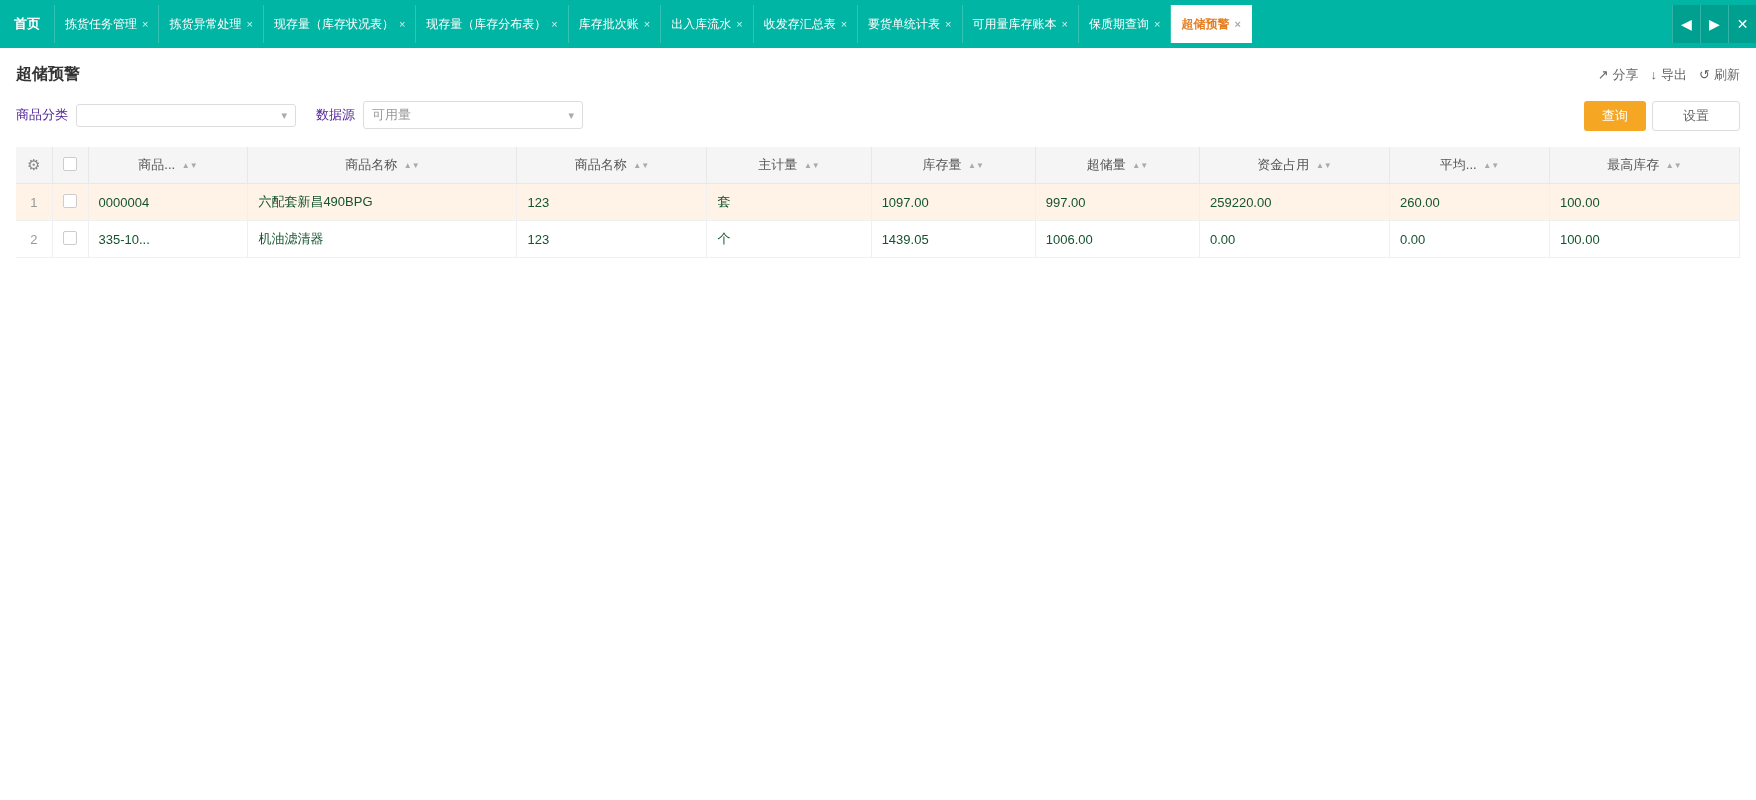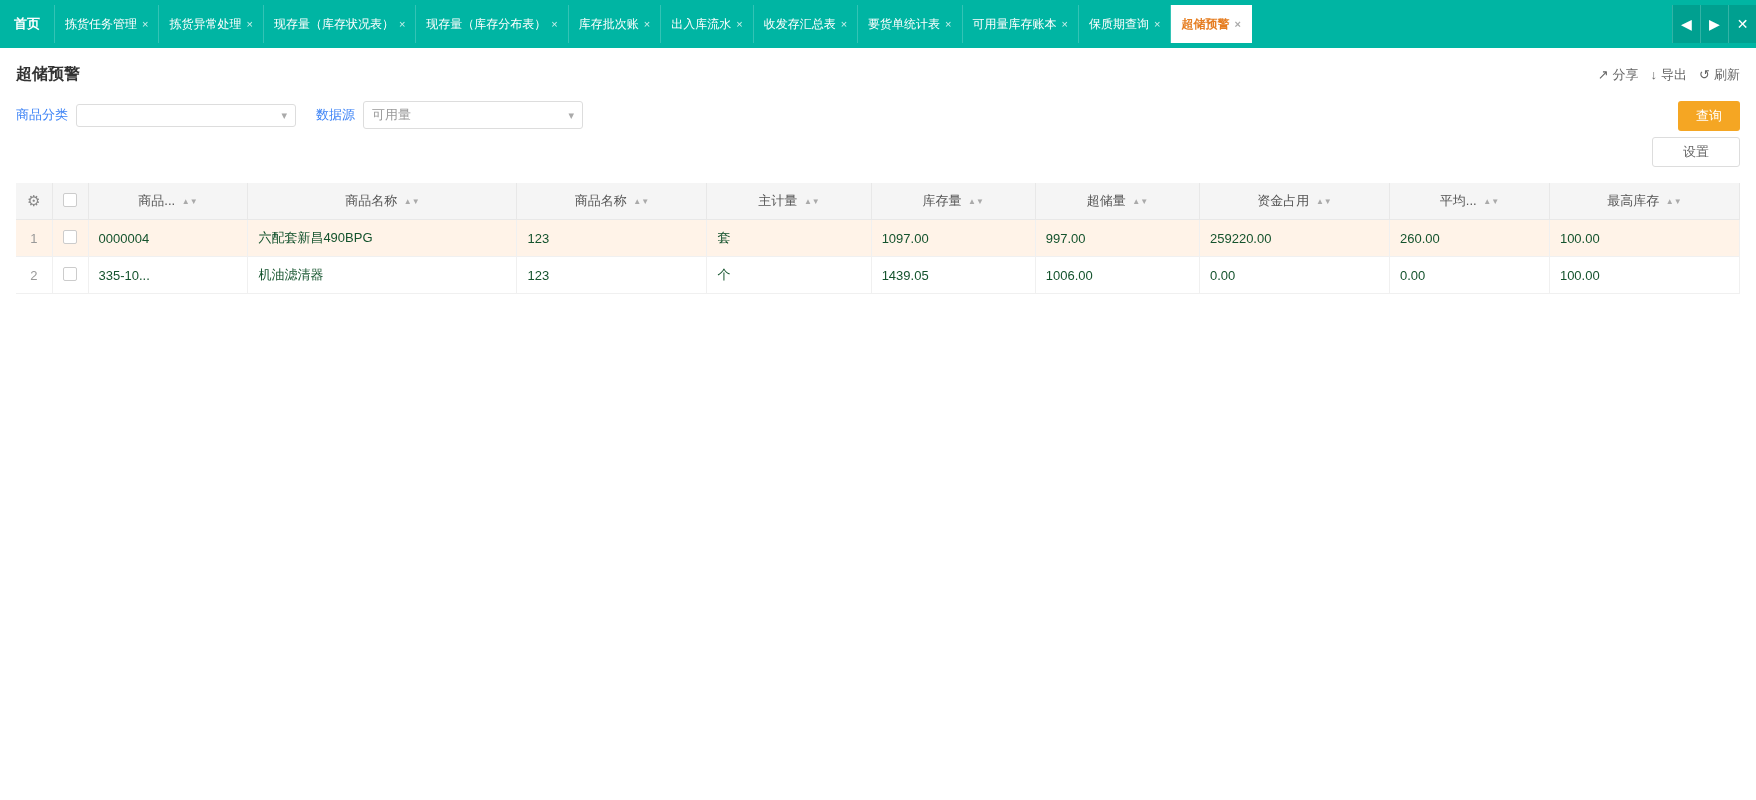--- a/index.html
+++ b/index.html
@@ -95,21 +95,21 @@
       font-size: 13px;
       cursor: pointer;
     }
     .filter-item {
       display: flex;
       align-items: center;
       gap: 8px;
     }
     .filter-label {
       font-size: 13px;
-      color: #3b82f6;
+      color: #4c1d95;
       white-space: nowrap;
     }
     .filter-select {
       display: flex;
       align-items: center;
       border: 1px solid #ddd;
       border-radius: 3px;
       padding: 4px 8px;
       min-width: 220px;
       background: #fff;
@@ -231,21 +231,21 @@
       margin-bottom: 16px;
     }
     .filter-fields {
       display: flex;
       align-items: center;
       gap: 20px;
       flex: 1;
     }
     .filter-actions {
       display: flex;
-      flex-direction: column;
+      flex-direction: row;
       gap: 6px;
     }
   </style>
 </head>
 <body>
 
 <div class="top-nav">
   <div class="nav-home">首页</div>
 
   <div id="nav-tabs" style="display:flex;overflow:hidden;">

